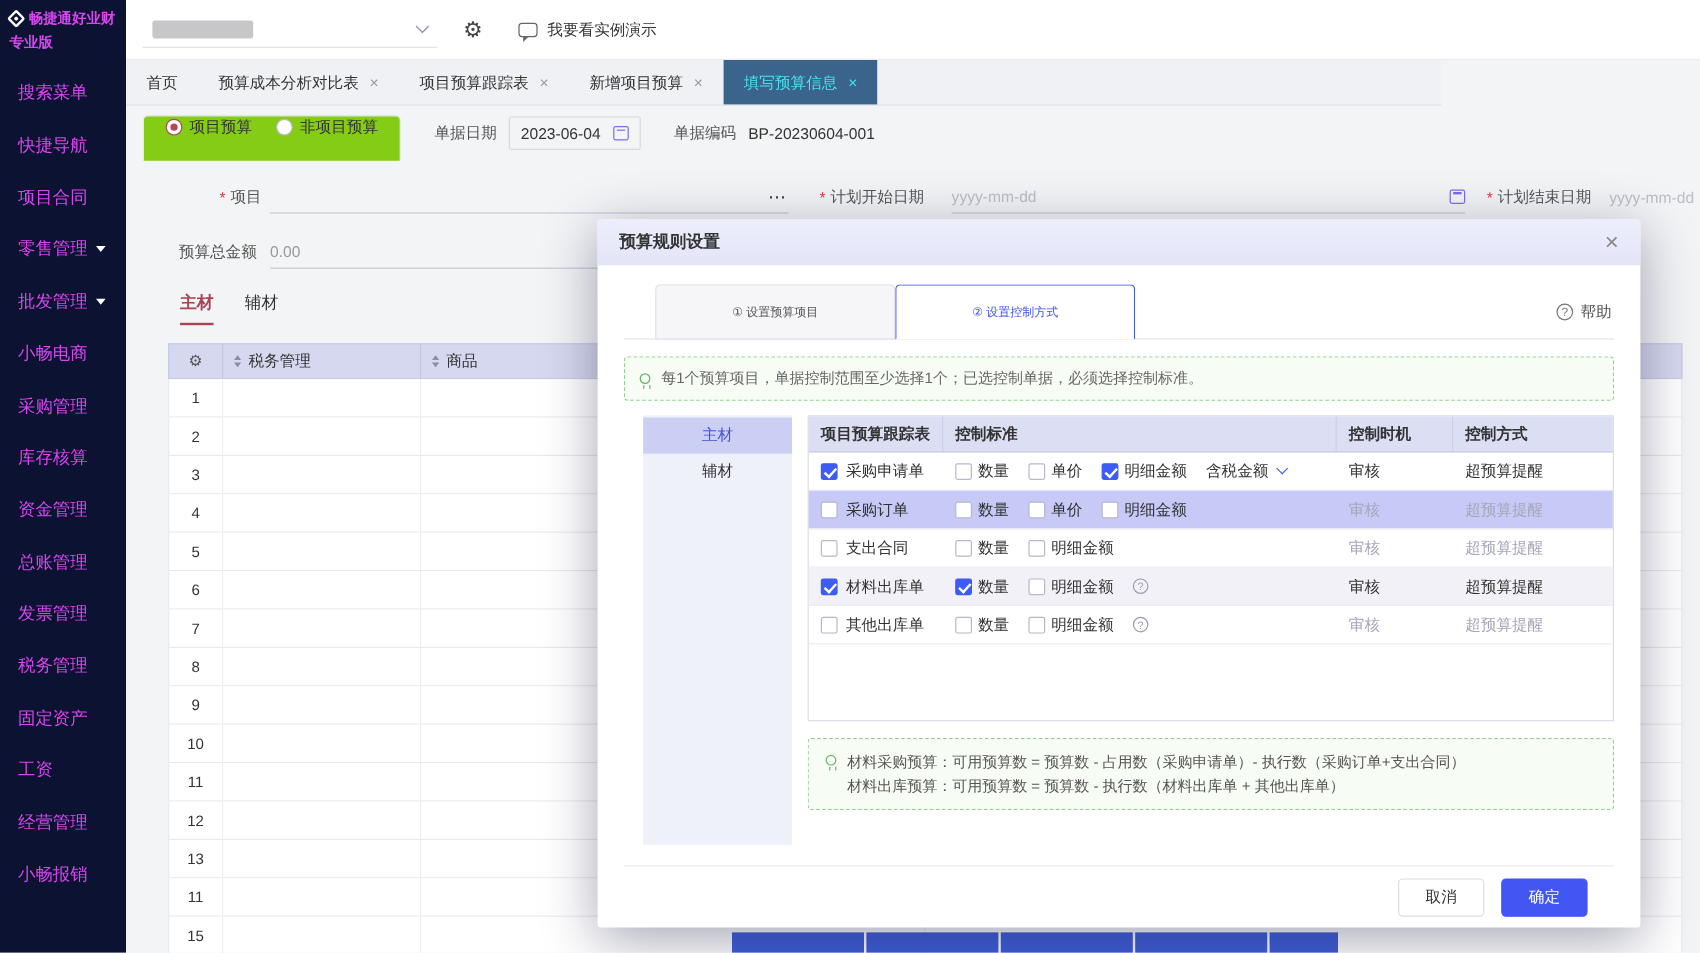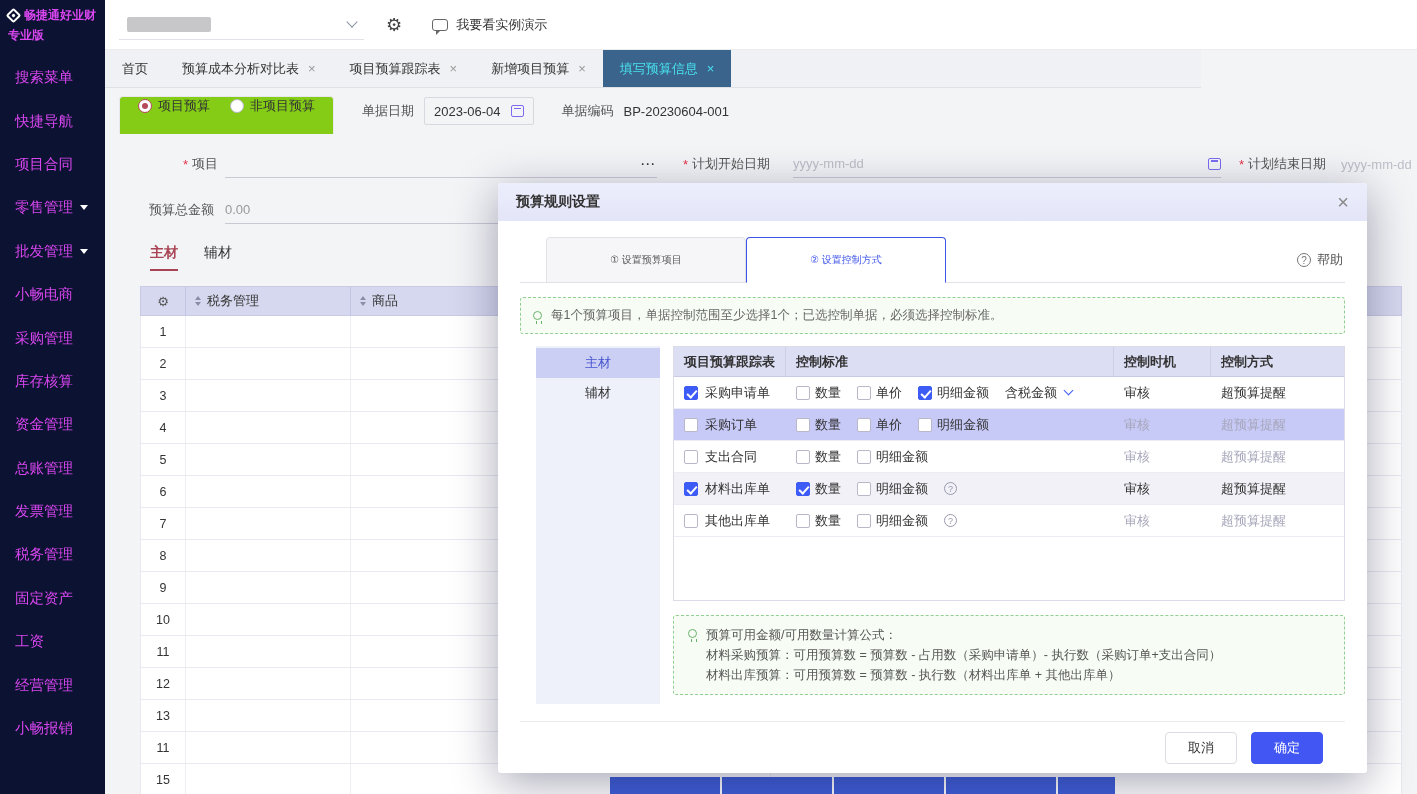--- a/index.html
+++ b/index.html
@@ -559,21 +559,20 @@
               <span class="qmark">?</span>
             </div>
             <div class="c c3">审核</div>
             <div class="c c4">超预算提醒</div>
           </div>
         </div>
 
         <div class="formula">
           <span class="bulb"></span>
           <div>
-            <div>预算可用金额/可用数量计算公式：</div>
             <div>材料采购预算：可用预算数 = 预算数 - 占用数（采购申请单）- 执行数（采购订单+支出合同）</div>
             <div>材料出库预算：可用预算数 = 预算数 - 执行数（材料出库单 + 其他出库单）</div>
           </div>
         </div>
       </div>
     </div>
 
     <div class="m-footer">
       <div class="btn cancel">取消</div>
       <div class="btn primary">确定</div>

